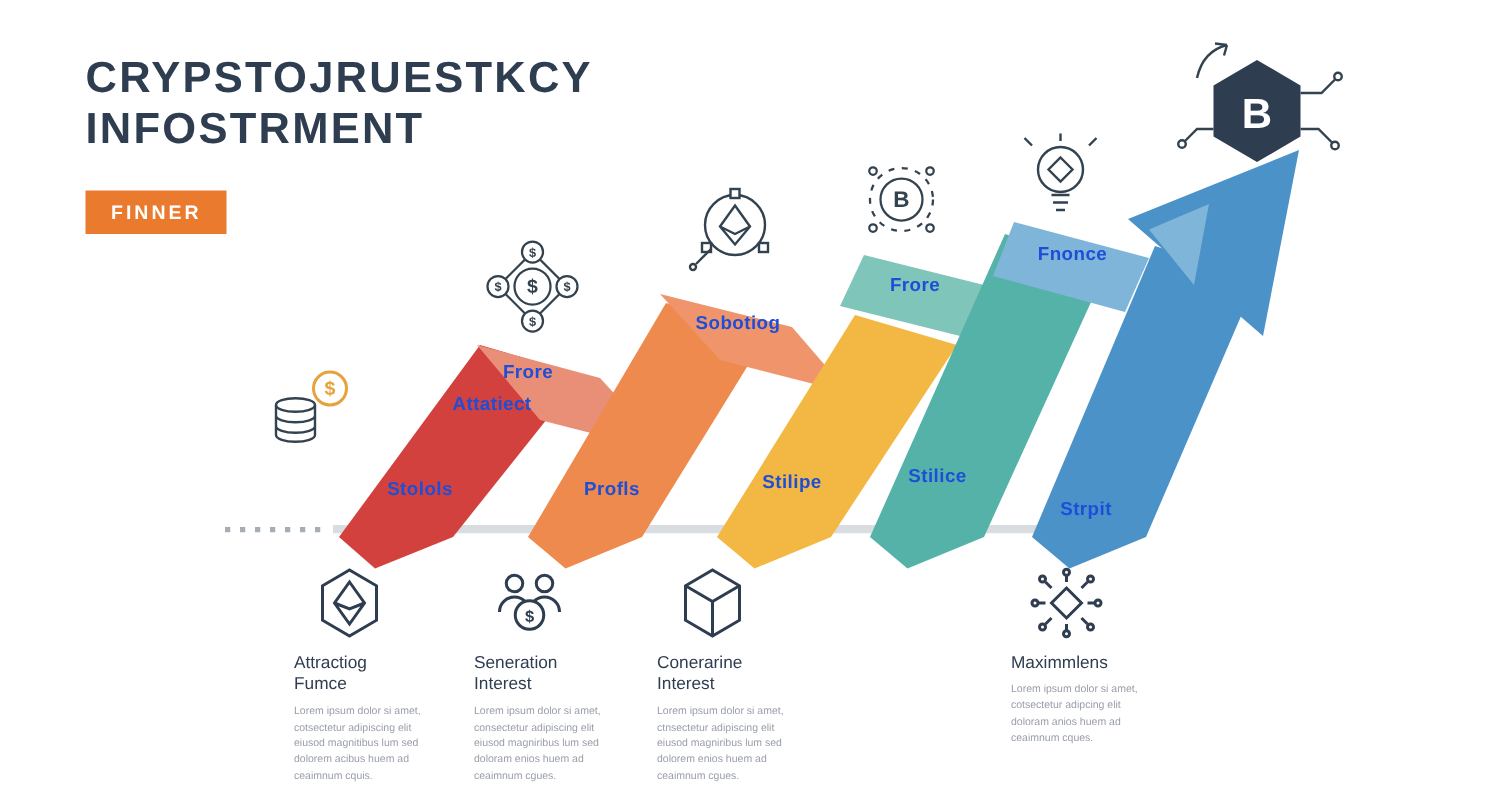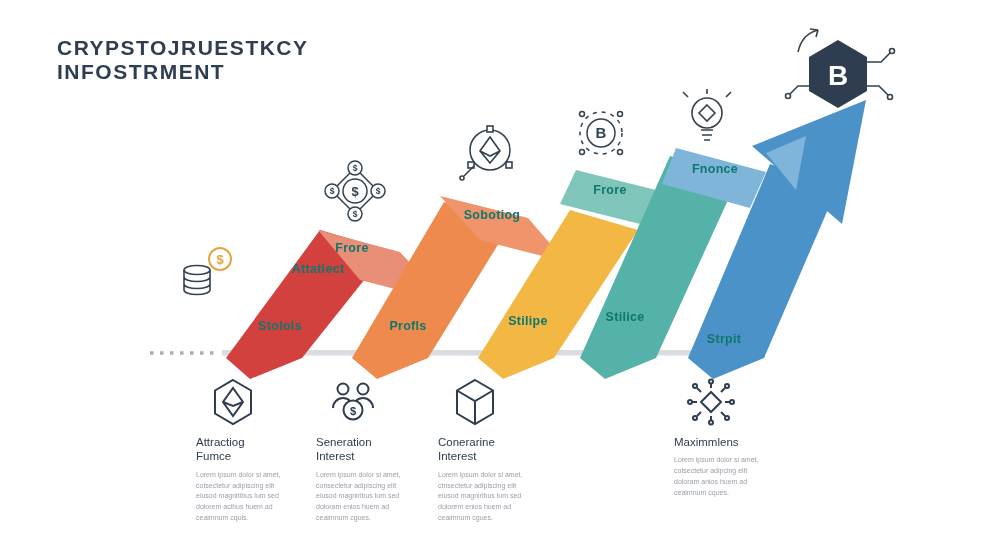--- a/index.html
+++ b/index.html
@@ -1,22 +1,22 @@
 <!DOCTYPE html>
 <html><head>
 <meta charset="utf-8">
 <style>
   * { margin:0; padding:0; box-sizing:border-box; }
   html,body { width:992px; height:541px; background:#fff; font-family:"Liberation Sans",sans-serif; }
   .canvas { position:relative; width:992px; height:541px; background:#fff; overflow:hidden; }
   .art { position:absolute; left:0; top:0; width:992px; height:541px; }
-  .title { position:absolute; left:57px; top:36px; font-size:21px; font-weight:bold; color:#2e3d4f; letter-spacing:1.5px; line-height:1.16; }
+  .title { position:absolute; left:57px; top:36px; font-size:29px; font-weight:bold; color:#2e3d4f; letter-spacing:1.5px; line-height:1.16; }
   .title span { display:block; }
   .badge { position:absolute; left:57px; top:127px; background:#e97a2e; color:#fff; font-size:13px; font-weight:bold; letter-spacing:2px; padding:7px 17px; }
-  .rlabel { position:absolute; transform:translate(-50%,-50%); color:#0f766e; font-size:12.5px; font-weight:bold; letter-spacing:.3px; white-space:nowrap;padding-left:16px; }
+  .rlabel { position:absolute; transform:translate(-50%,-50%); color:#1d4ed8; font-size:12.5px; font-weight:bold; letter-spacing:.3px; white-space:nowrap;padding-left:16px; }
   .step { position:absolute; top:378px; width:118px; }
   .step .icon { display:block; margin:0 auto 9px; }
   .step h3 { font-size:11.5px; font-weight:normal; color:#2e3d4f; line-height:1.25; margin:0 0 6px 22px; }
   .step h3 span { display:block; }
   .step p { font-size:7px; color:#989ea8; line-height:1.55; margin:0 6px 0 22px; }
   text.tN { fill:#33424f; stroke:none; font-weight:bold; text-anchor:middle; }
   svg text { font-family:"Liberation Sans",sans-serif; }
 </style>
 </head>
 <body>
@@ -100,23 +100,24 @@
           <circle cx="-16" cy="56" r="2.5" fill="#fff"></circle>
         <path d="M-6,12 Q-2,-6 14,-10 M14,-10 l-8,-1 M14,-10 l-2,7"></path>
       </g>
     </g>
   </svg>
 
   <h1 class="title">
     <span>CRYPSTOJRUESTKCY</span>
     <span>INFOSTRMENT</span>
   </h1>
+  <div class="badge">FINNER</div>
 
   <div class="rlabel" style="left:272px;top:326px">Stolols</div>
-  <div class="rlabel" style="left:310px;top:269px">Attatiect</div>
+  <div class="rlabel" style="left:320px;top:269px">Attatiect</div>
   <div class="rlabel" style="left:344px;top:248px">Frore</div>
   <div class="rlabel" style="left:400px;top:326px">Profls</div>
   <div class="rlabel" style="left:484px;top:215px">Sobotiog</div>
   <div class="rlabel" style="left:520px;top:321px">Stilipe</div>
   <div class="rlabel" style="left:602px;top:190px">Frore</div>
   <div class="rlabel" style="left:617px;top:317px">Stilice</div>
   <div class="rlabel" style="left:707px;top:169px">Fnonce</div>
   <div class="rlabel" style="left:716px;top:339px">Strpit</div>
 
   <div class="step" style="left:174px">

